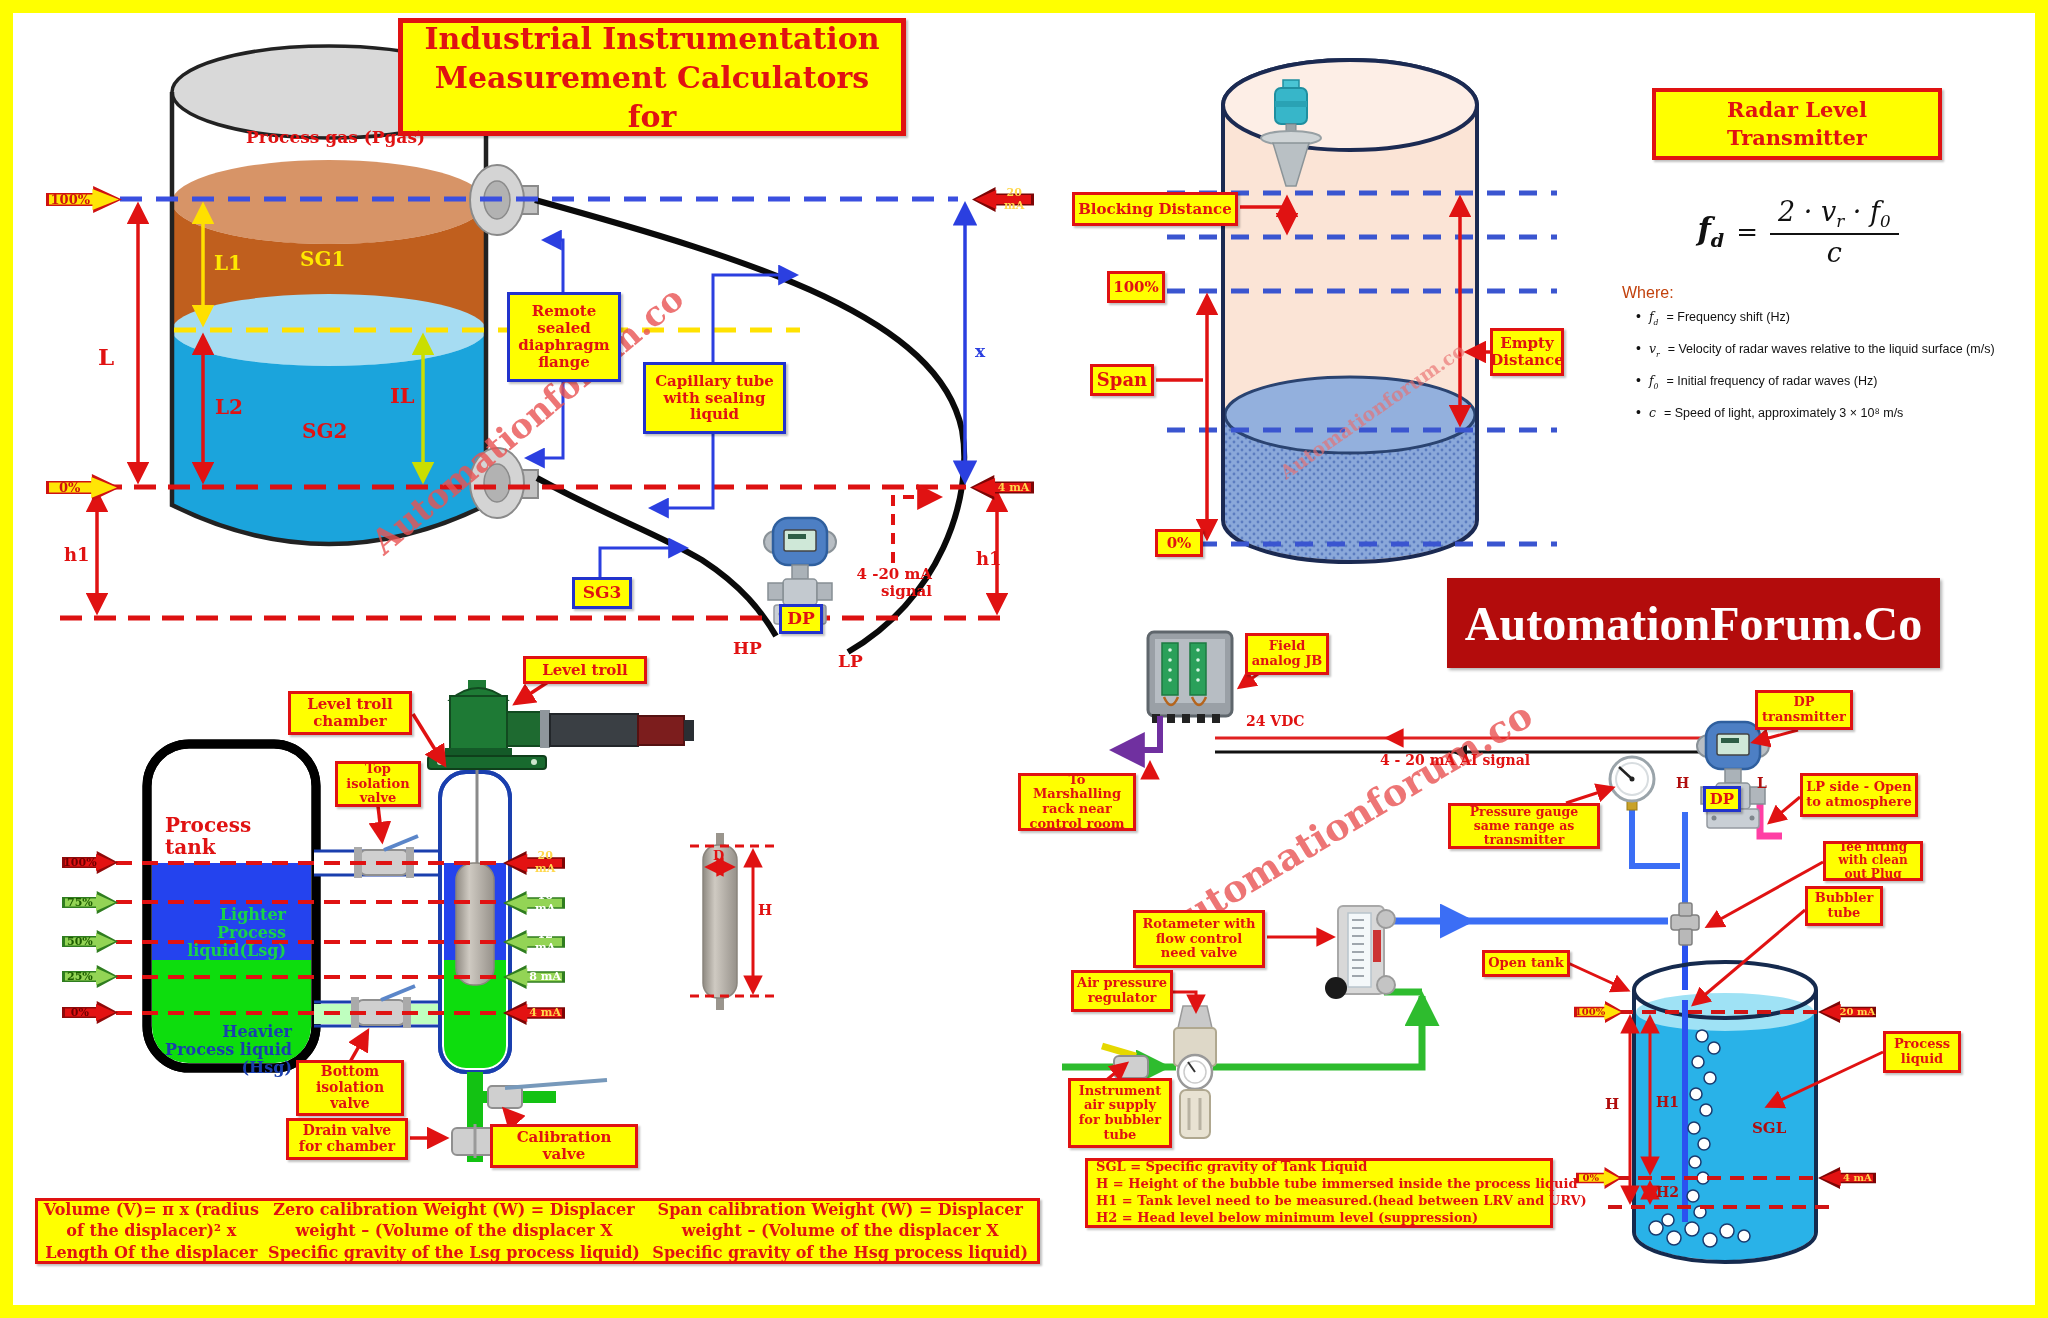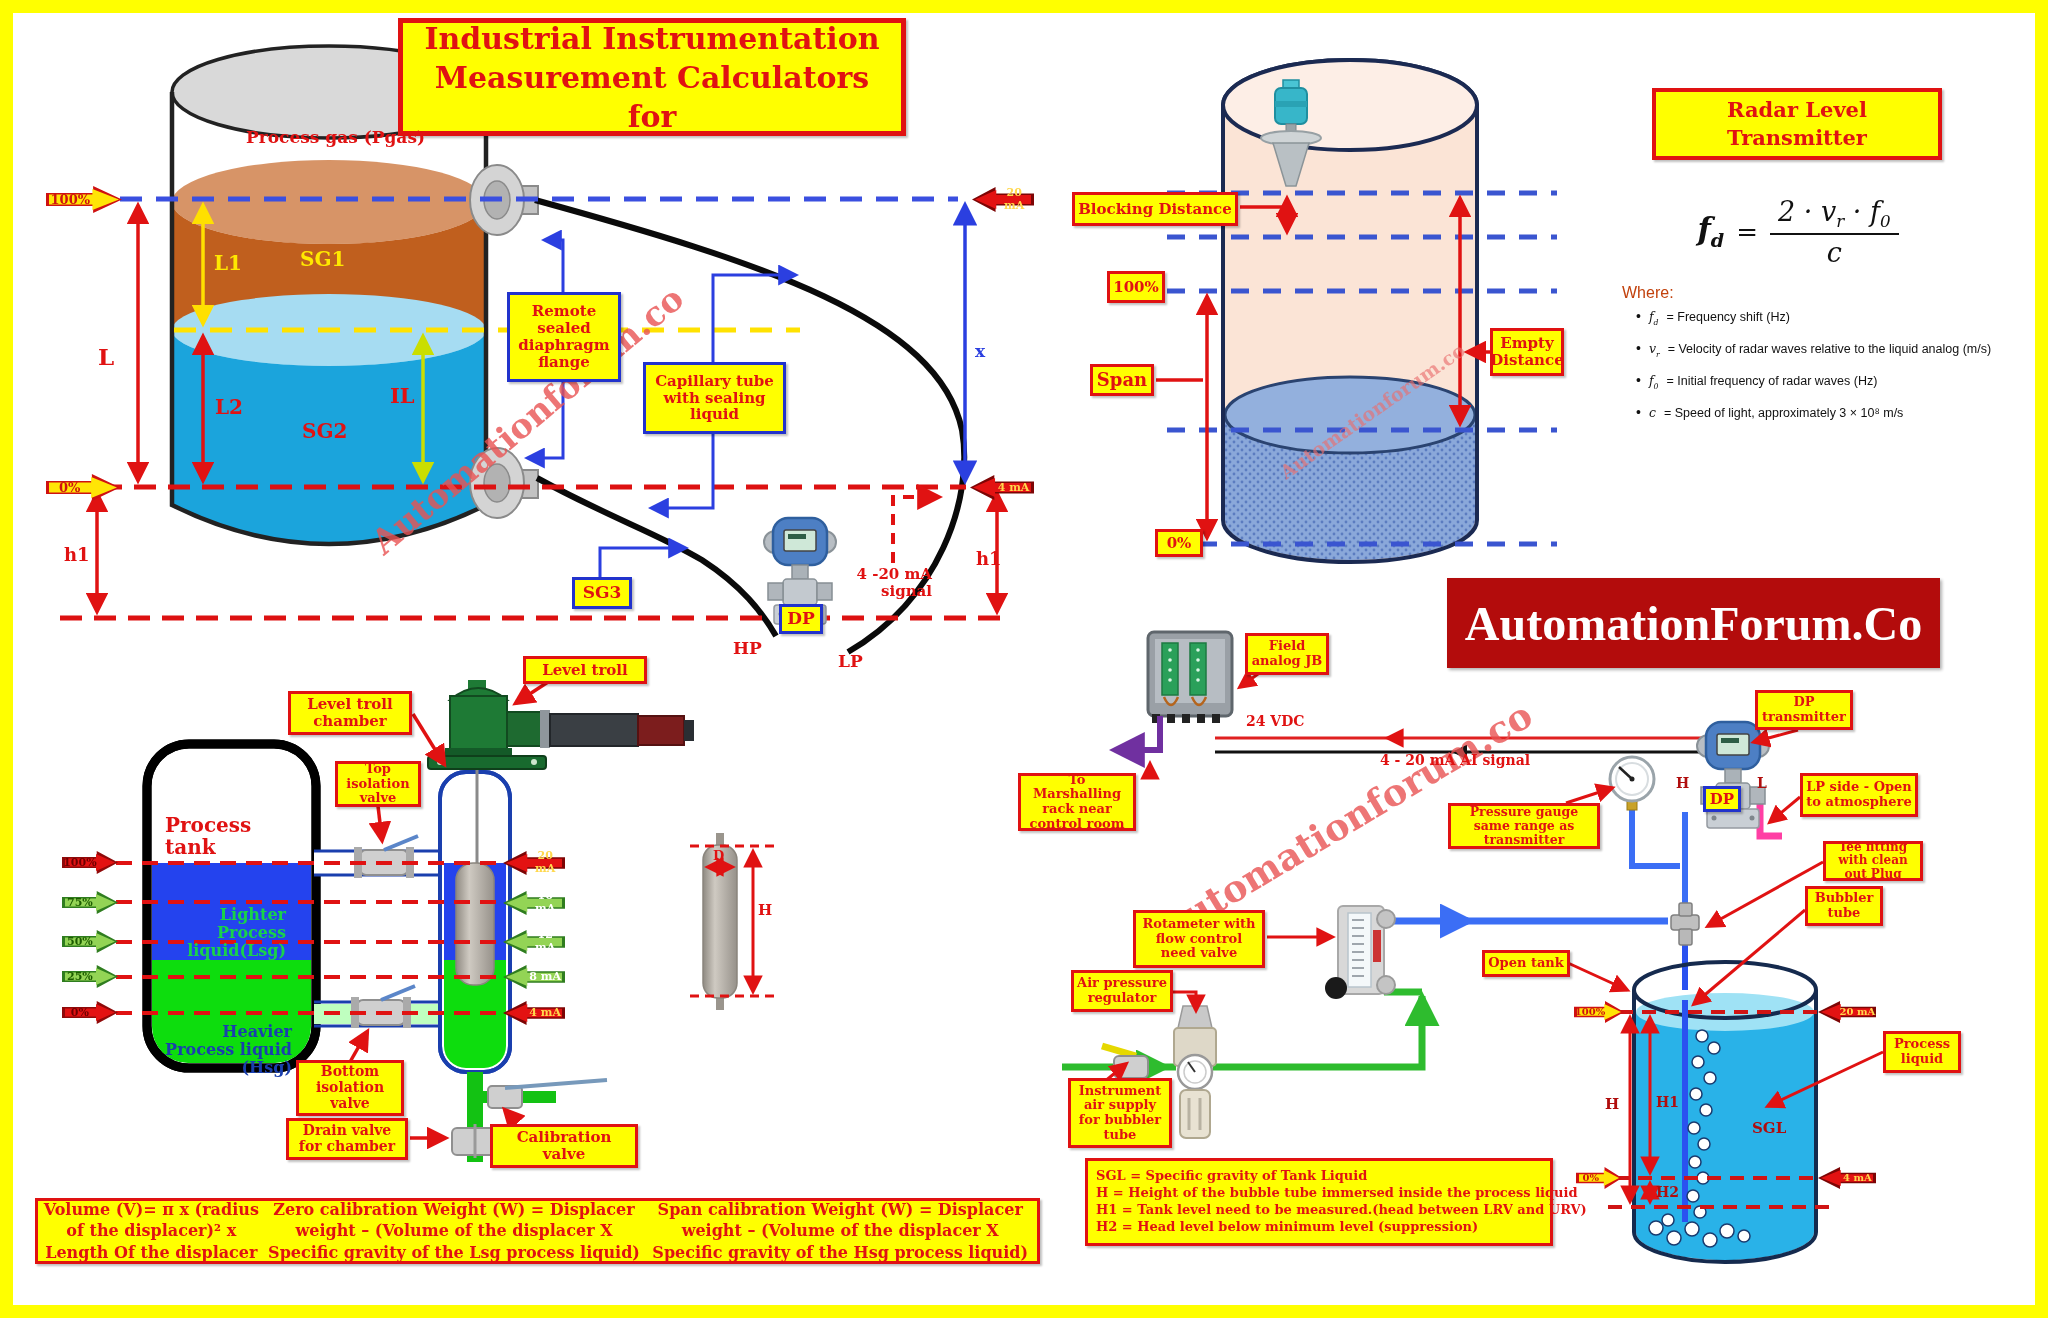--- a/index.html
+++ b/index.html
@@ -483,21 +483,21 @@
     <span class="den">c</span>
   </span>
 </div>
 <div class="abs" style="left:1622px;top:284px;font-family:'Liberation Sans',sans-serif;font-size:16px;color:#c2410c;z-index:12">Where:</div>
 <div class="bullet" style="left:1636px;top:308px">
       <i><span>f</span><sub>d</sub></i>
       <span>= Frequency shift (Hz)</span>
     </div>
 <div class="bullet" style="left:1636px;top:340px">
       <i><span>v</span><sub>r</sub></i>
-      <span>= Velocity of radar waves relative to the liquid analog (m/s)</span>
+      <span>= Velocity of radar waves relative to the liquid surface (m/s)</span>
     </div>
 <div class="bullet" style="left:1636px;top:372px">
       <i><span>f</span><sub>0</sub></i>
       <span>= Initial frequency of radar waves (Hz)</span>
     </div>
 <div class="bullet" style="left:1636px;top:404px">
       <i><span>c</span><sub></sub></i>
       <span>= Speed of light, approximately 3 × 10⁸ m/s</span>
     </div>
 
@@ -583,21 +583,21 @@
     </div>
 <div class="ar arR cY" style="left:1576px;top:1167px;width:46px;height:22px">
       <span style="font-size:10px">0%</span>
     </div>
 <div class="ar arL cRg" style="left:1818px;top:1001px;width:58px;height:22px">
       <span style="font-size:10px">20 mA</span>
     </div>
 <div class="ar arL cRg" style="left:1818px;top:1167px;width:58px;height:22px">
       <span style="font-size:10px">4 mA</span>
     </div>
-<div class="lbl" style="left:1085px;top:1158px;width:468px;height:88px;font-size:13px;flex-direction:column;align-items:flex-start;padding:20px 8px;line-height:1.3">
+<div class="lbl" style="left:1085px;top:1158px;width:468px;height:70px;font-size:13px;flex-direction:column;align-items:flex-start;padding:20px 8px;line-height:1.3">
   <div class="legend-line">SGL = Specific gravity of Tank Liquid</div>
   <div class="legend-line">H = Height of the bubble tube immersed inside the process liquid</div>
   <div class="legend-line">H1 = Tank level need to be measured.(head between LRV and URV)</div>
   <div class="legend-line">H2 = Head level below minimum level (suppression)</div>
 </div>
 <div class="wm" style="left:1130px;top:800px;font-size:37px;transform:rotate(-31deg)">Automationforum.co</div>
 
 <div class="frame"></div>
 </div>
 

